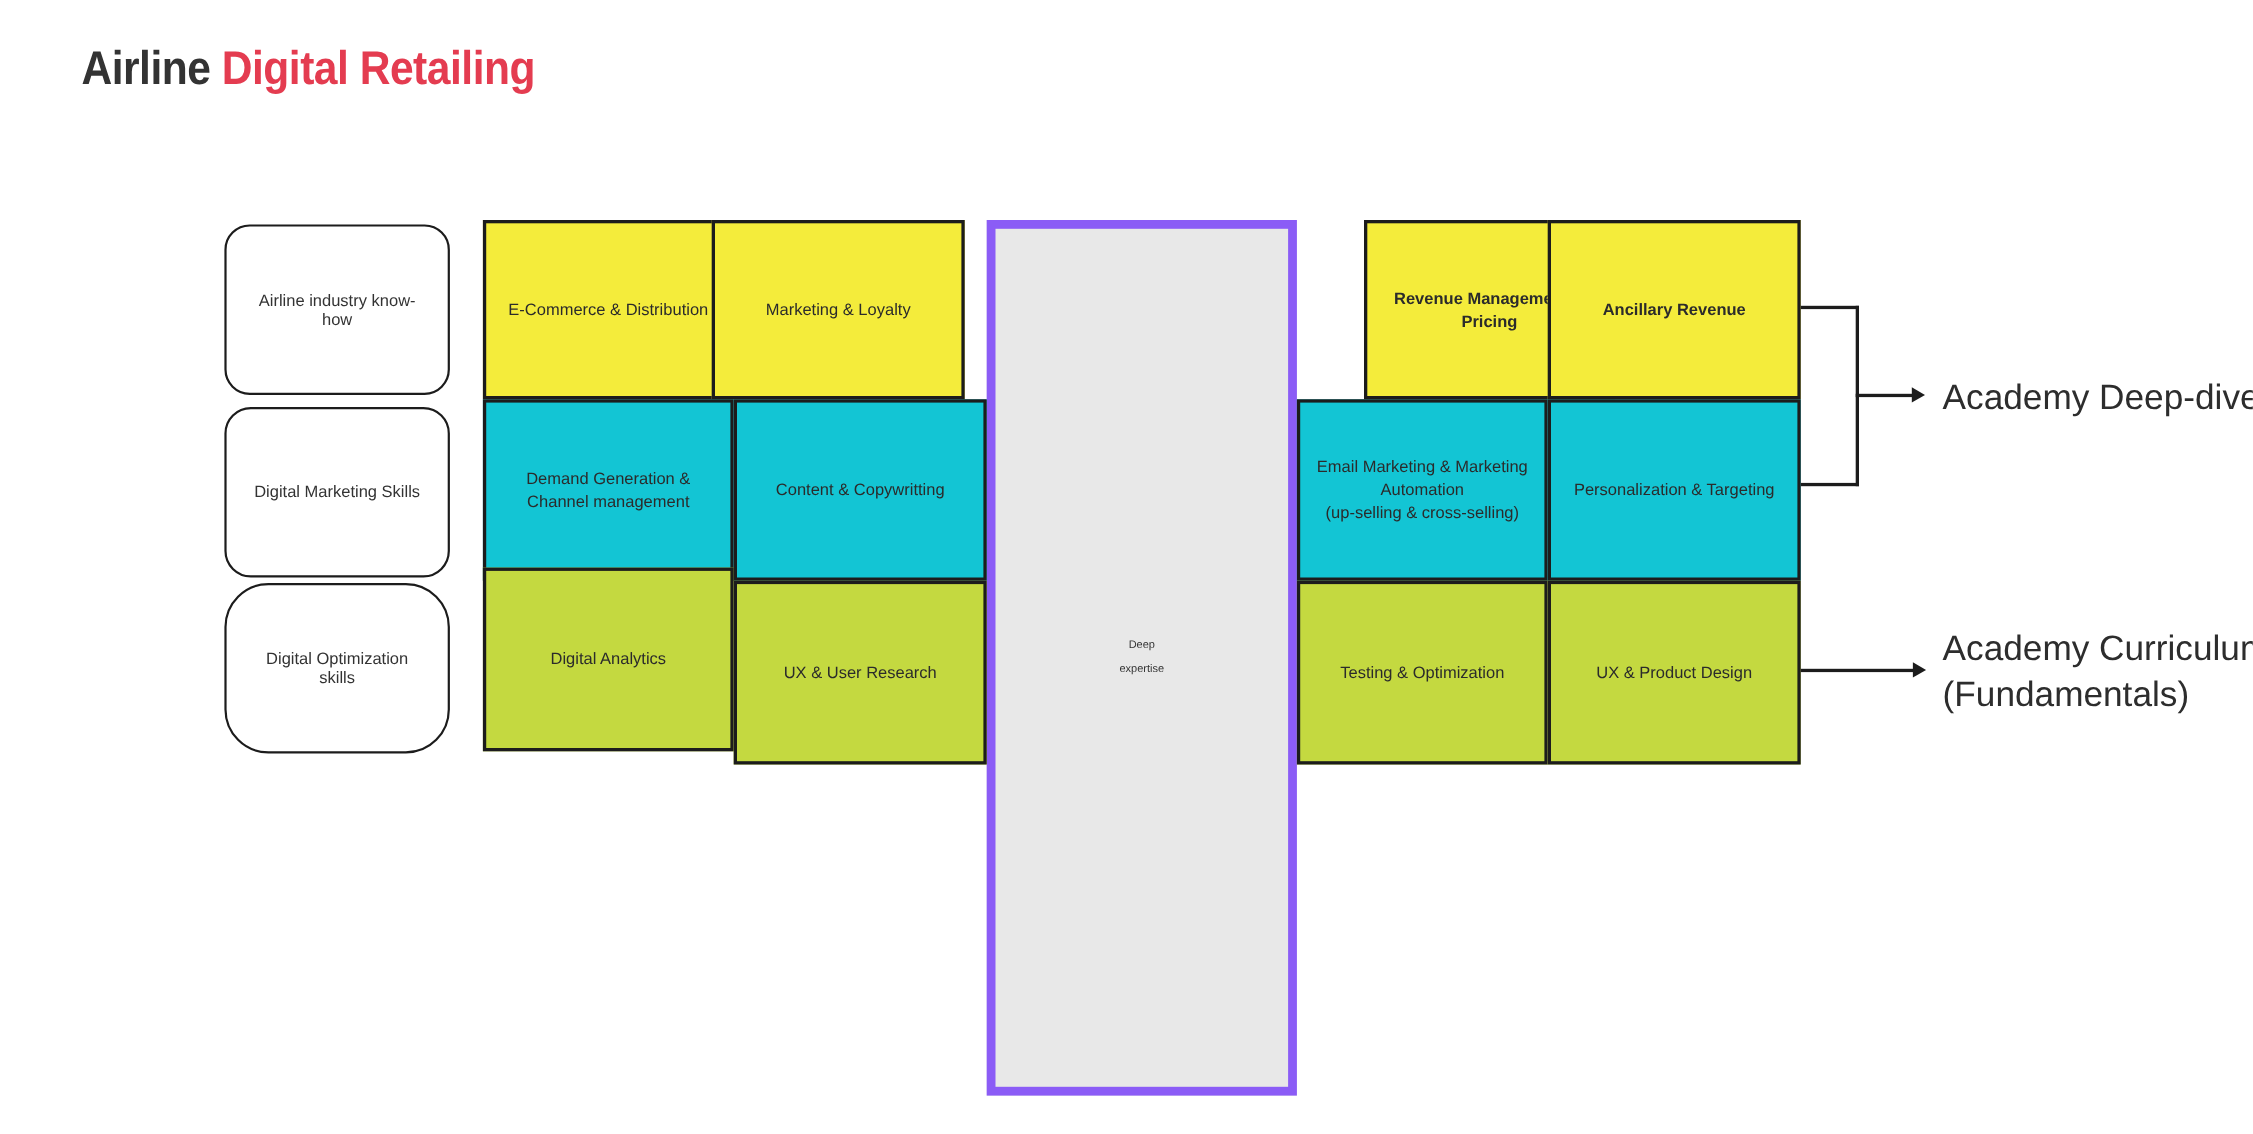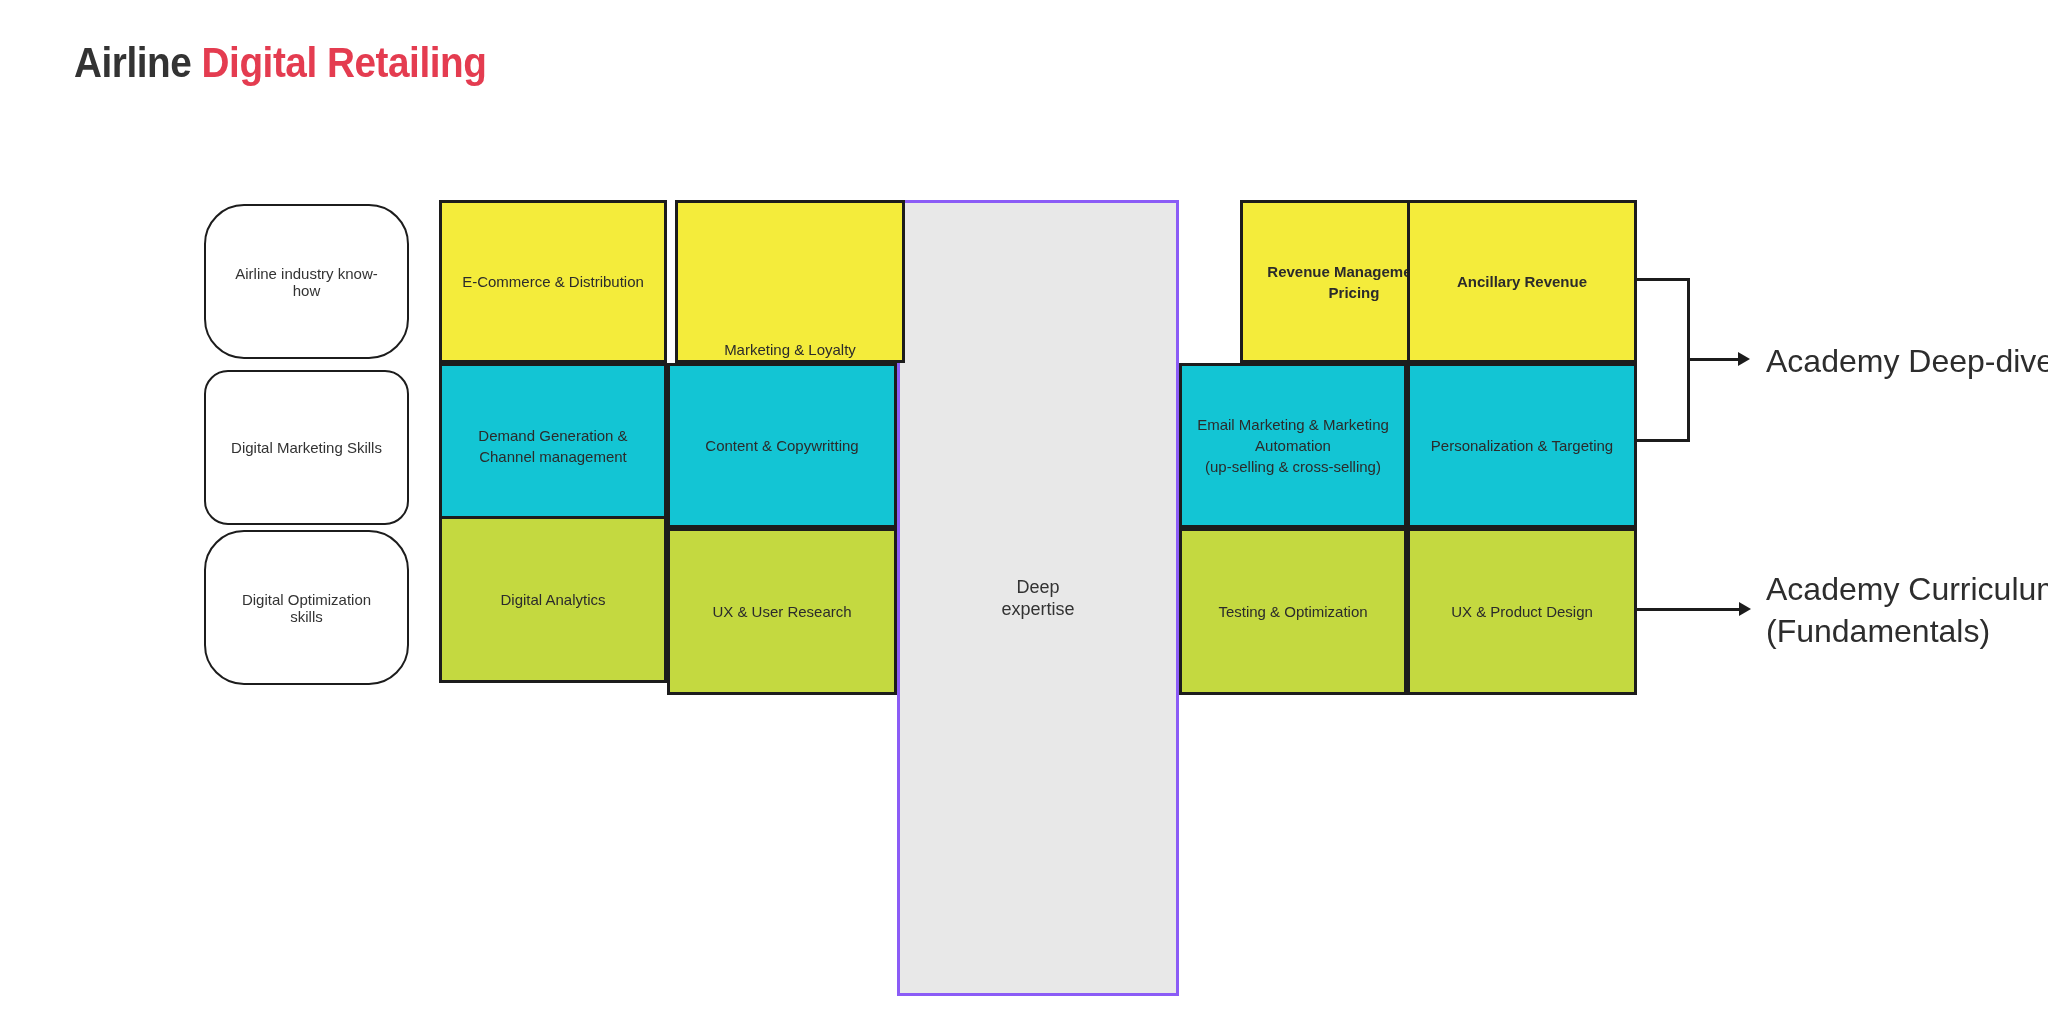--- a/index.html
+++ b/index.html
@@ -67,27 +67,27 @@
   .cell.green  { background: var(--row_green, #c4d940); }
 
   
   .center-col {
     position: absolute;
     left: 853px;
     top: 200px;
     width: 282px;
     height: 796px;
     background: var(--center_gray, #e8e8e8);
-    border: 3px solid #8b5cf6;
+    border: 8px solid #8b5cf6;
     box-sizing: border-box;
     display: flex;
     align-items: center;
     justify-content: center;
     text-align: center;
-    font-size: 18px;
+    font-size: 10px;
     line-height: 22px;
     color: #333333;
     white-space: pre-line;
   }
 
   
   .line {
     position: absolute;
     background: var(--line_black, #1c1c1c);
   }
@@ -113,39 +113,39 @@
 </head>
 <body>
 
 <div class="canvas">
 
   <div class="title">
     <span class="prefix">Airline</span>
     <span class="accent">Digital Retailing</span>
   </div>
 
-  <div class="rounded-box" style="top:204px;">
+  <div class="rounded-box" style="top:204px;border-radius:23px;">
     <span>Airline industry know-how</span>
   </div>
   <div class="rounded-box" style="top:370px;border-radius:24px;">
     <span>Digital Marketing Skills</span>
   </div>
   <div class="rounded-box" style="top:530px;">
     <span>Digital Optimization skills</span>
   </div>
 
   <div class="center-col">
     <span>Deep
 expertise</span>
   </div>
 
   <div class="cell yellow" style="left:395px;top:200px;width:228px;height:163px;">
     <span>E-Commerce &amp; Distribution</span>
   </div>
-  <div class="cell yellow" style="left:631px;top:200px;width:230px;height:163px;align-items:flex-end;">
+  <div class="cell yellow" style="left:603px;top:200px;width:230px;height:163px;">
     <span>Marketing &amp; Loyalty</span>
   </div>
   <div class="cell yellow" style="left:1196px;top:200px;width:228px;height:163px;font-weight:bold;">
     <span>Revenue Management &amp;
 Pricing</span>
   </div>
   <div class="cell yellow" style="left:1363px;top:200px;width:230px;height:163px;font-weight:bold;">
     <span>Ancillary Revenue</span>
   </div>
 

